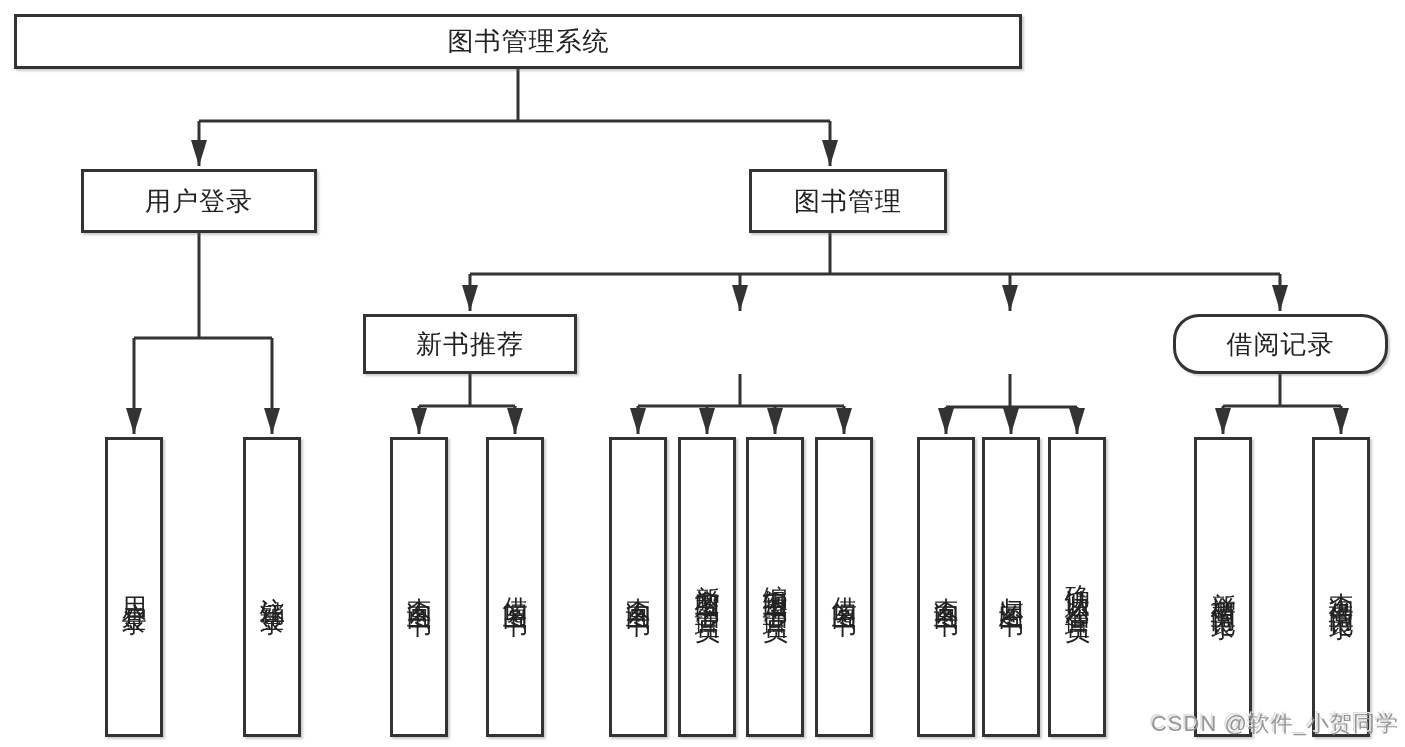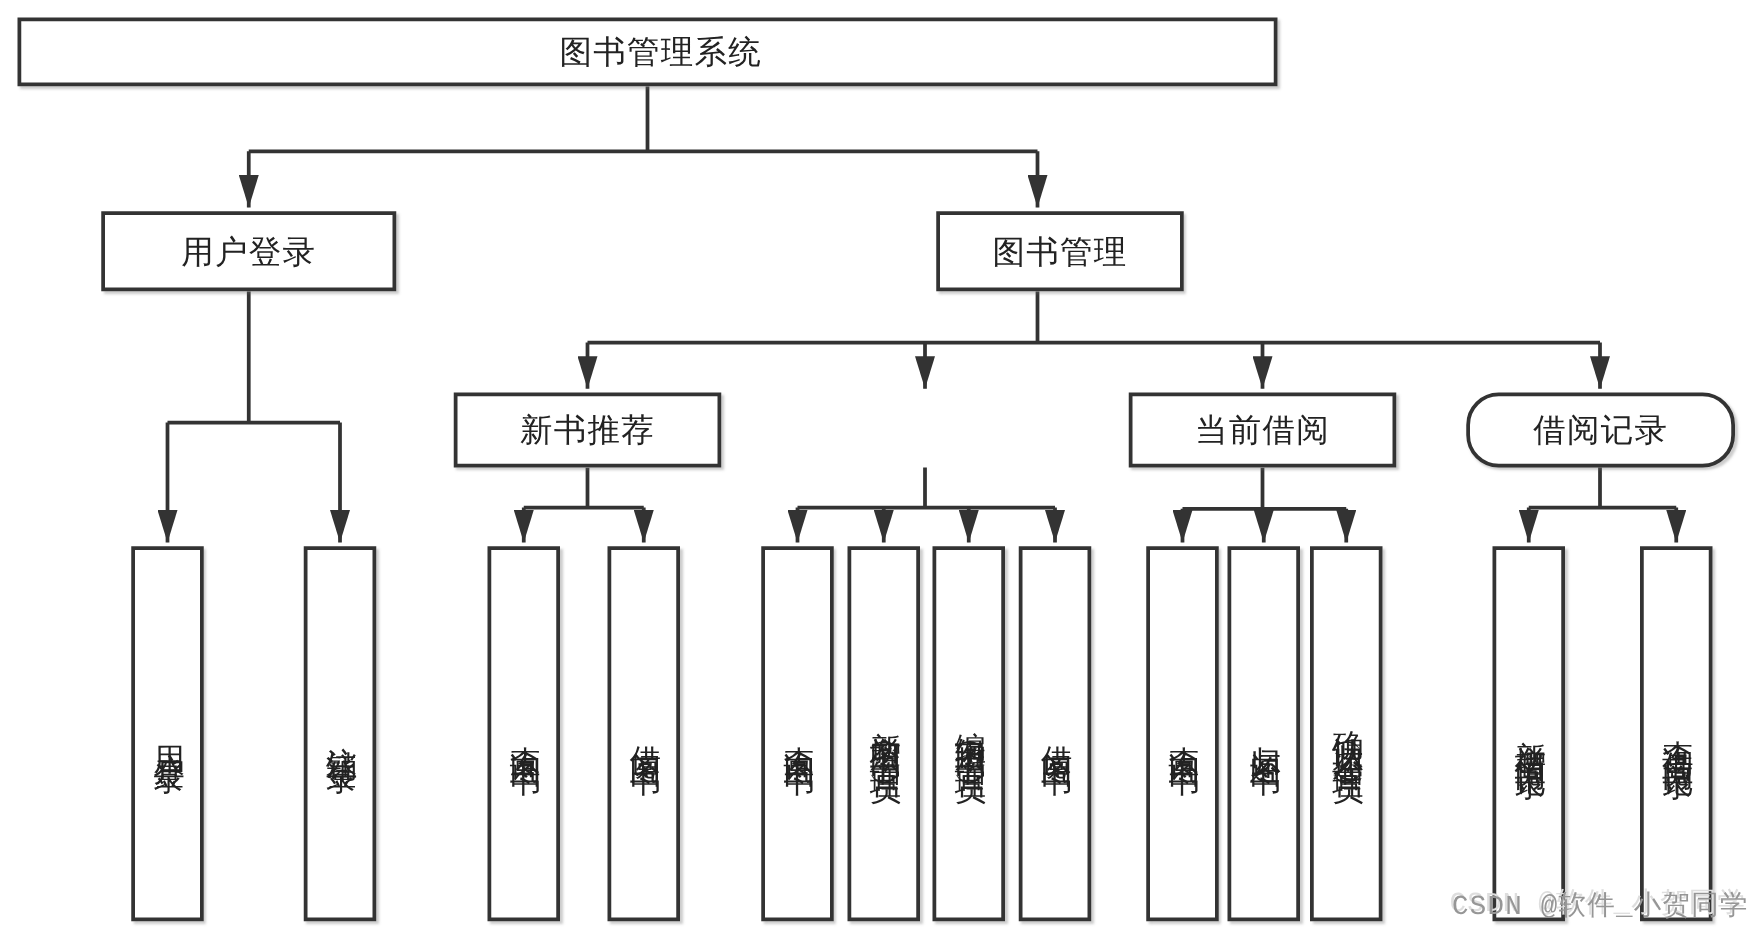--- a/index.html
+++ b/index.html
@@ -42,21 +42,20 @@
   }
   .watermark{
     position:absolute;
     right:6px;top:709px;
     font-size:22px;
     letter-spacing:1px;
     color:var(--wm);
     text-shadow:-2px -2px 0 #dedede;
     z-index:10;
     white-space:nowrap;
-    font-family:Liberation Mono, monospace;
   }
 </style>
 </head>
 <body>
 
 <div class="stage">
 
   <svg class="connectors" viewBox="0 0 1405 747" xmlns="http://www.w3.org/2000/svg">
     <defs>
       <marker id="ah" markerUnits="userSpaceOnUse" markerWidth="26" markerHeight="16" viewBox="0 0 26 16" refX="26" refY="8" orient="auto">
@@ -101,23 +100,20 @@
   <div class="node hbox" style="left:81px;top:169px;width:236px;height:64px;">
     <span>用户登录</span>
   </div>
   <div class="node hbox" style="left:713px;top:169px;width:198px;height:64px;margin-left:36px;">
     <span>图书管理</span>
   </div>
 
   <div class="node hbox" style="left:363px;top:314px;width:214px;height:60px;">
     <span>新书推荐</span>
   </div>
-  <div class="node hbox" style="left:903px;top:314px;width:214px;height:60px;">
-    <span>当前借阅</span>
-  </div>
   <div class="node hbox" style="left:1173px;top:314px;width:215px;height:60px;border-radius:26px;">
     <span>借阅记录</span>
   </div>
 
   <div class="node vbox" style="left:105px;top:437px;width:58px;height:300px;">
     <span class="vtext">用户登录</span>
   </div>
   <div class="node vbox" style="left:243px;top:437px;width:58px;height:300px;">
     <span class="vtext">注销登录</span>
   </div>

